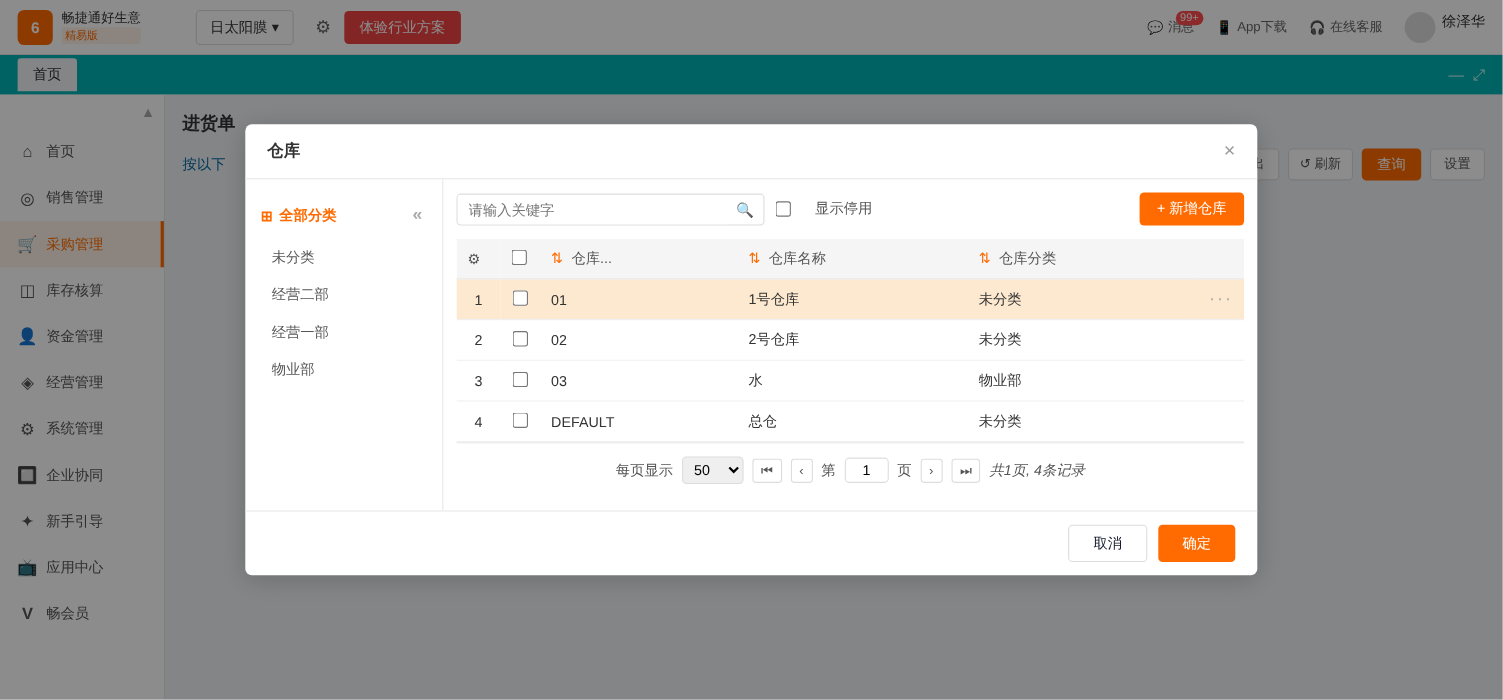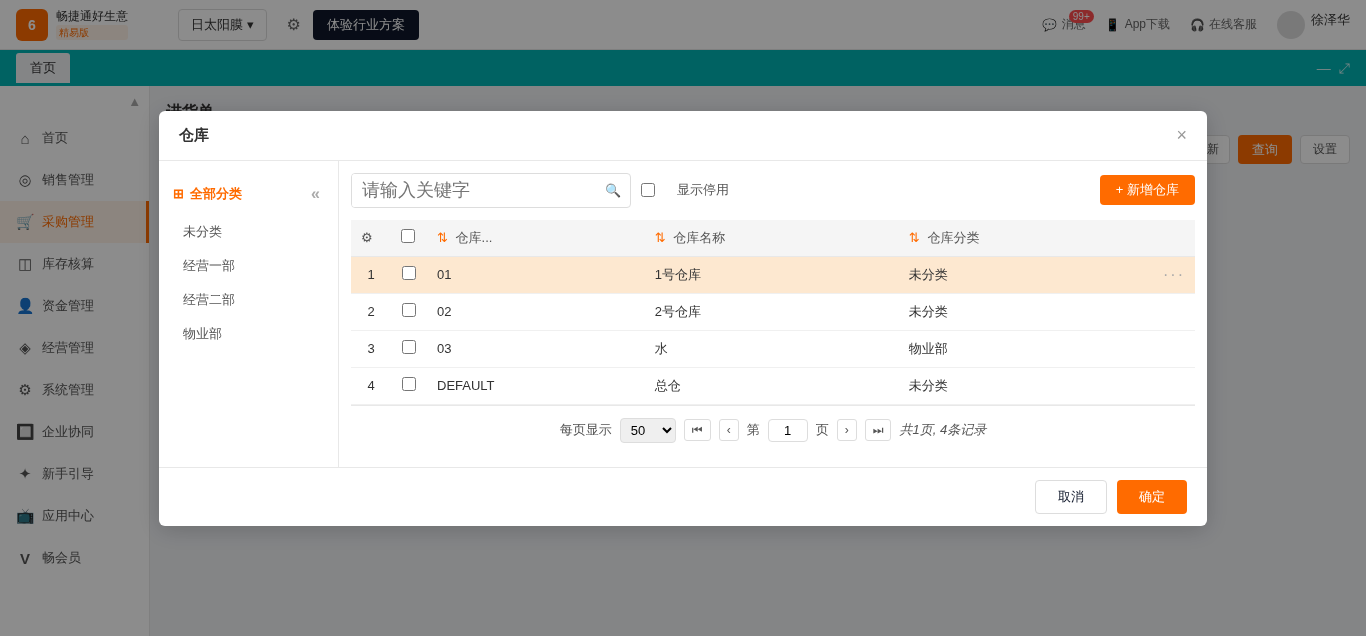--- a/index.html
+++ b/index.html
@@ -32,21 +32,21 @@
     .logo-text { font-size: 12px; color: #333; line-height: 1.3; }
     .logo-badge { font-size: 10px; color: #ff6b00; background: #fff3e8; border-radius: 3px; padding: 1px 3px; }
     .store-selector {
       display: flex; align-items: center; gap: 4px;
       padding: 6px 12px; border: 1px solid #ddd; border-radius: 4px;
       cursor: pointer; color: #333; font-size: 13px; margin-left: 12px;
     }
     .header-center { display: flex; align-items: center; gap: 12px; margin-left: 20px; }
     .gear-btn { color: #666; cursor: pointer; font-size: 16px; }
     .trial-btn {
-      background: #0f172a; color: white; border: none; border-radius: 4px;
+      background: #ef4444; color: white; border: none; border-radius: 4px;
       padding: 6px 14px; cursor: pointer; font-size: 13px;
     }
     .header-right { margin-left: auto; display: flex; align-items: center; gap: 20px; }
     .header-action { display: flex; align-items: center; gap: 4px; color: #666; cursor: pointer; font-size: 12px; position: relative; }
     .badge { background: #ff4d4f; color: white; font-size: 10px; border-radius: 8px; padding: 1px 4px; position: absolute; top: -6px; right: -8px; }
     .user-info { display: flex; align-items: flex-start; gap: 6px; color: #333; }
     .user-avatar { width: 28px; height: 28px; background: #ddd; border-radius: 50%; }
 
     
     .nav-tabs {
@@ -100,21 +100,21 @@
     
     .modal-overlay {
       position: fixed; top: 0; left: 0; right: 0; bottom: 0;
       background: rgba(0,0,0,0.45);
       z-index: 100;
       display: flex; align-items: center; justify-content: center;
     }
     .modal {
       background: #fff;
       border-radius: 6px;
-      width: 1048px;
+      width: 920px;
       max-height: 580px;
       display: flex;
       flex-direction: column;
       box-shadow: 0 4px 24px rgba(0,0,0,0.18);
       justify-content: center;
     }
     .modal-header {
       display: flex; align-items: center; justify-content: space-between;
       padding: 14px 20px;
       border-bottom: 1px solid #e8e8e8;
@@ -138,21 +138,21 @@
     .cat-item {
       padding: 8px 14px 8px 24px;
       color: #555; cursor: pointer; font-size: 13px;
     }
     .collapse-btn { color: #aaa; font-size: 16px; cursor: pointer; padding: 4px; }
 
     
     .table-panel { flex: 1; display: flex; flex-direction: column; padding: 12px; overflow: hidden; }
     .table-toolbar { display: flex; align-items: center; gap: 10px; margin-bottom: 12px; }
     .search-input-wrap { display: flex; align-items: center; border: 1px solid #ddd; border-radius: 4px; overflow: hidden; flex: 1; max-width: 280px; }
-    .search-input { border: none; outline: none; padding: 6px 10px; font-size: 18px; width: 100%; }
+    .search-input { border: none; outline: none; padding: 6px 10px; font-size: 13px; width: 100%; }
     .search-icon { padding: 6px 8px; color: #aaa; cursor: pointer; }
     .show-disabled-wrap { display: flex; align-items: center; gap: 22px; color: #555; font-size: 13px; }
     .checkbox-input { width: 14px; height: 14px; cursor: pointer; }
     .add-btn {
       margin-left: auto;
       background: #ff6b00; color: white; border: none; border-radius: 4px;
       padding: 6px 16px; cursor: pointer; font-size: 13px;
     }
 
     
@@ -332,24 +332,24 @@
           <div style="display:flex;align-items:center;gap:6px;">
             <span style="color:#ff6b00;">⊞</span>
             <span>全部分类</span>
           </div>
           <span class="collapse-btn">«</span>
         </div>
         <div class="cat-item">
           <span>未分类</span>
         </div>
         <div class="cat-item">
+          <span>经营二部</span>
+        </div>
+        <div class="cat-item">
           <span>经营一部</span>
-        </div>
-        <div class="cat-item">
-          <span>经营二部</span>
         </div>
         <div class="cat-item">
           <span>物业部</span>
         </div>
       </div>
 
       <div class="table-panel">
 
         <div class="table-toolbar">
           <div class="search-input-wrap">

